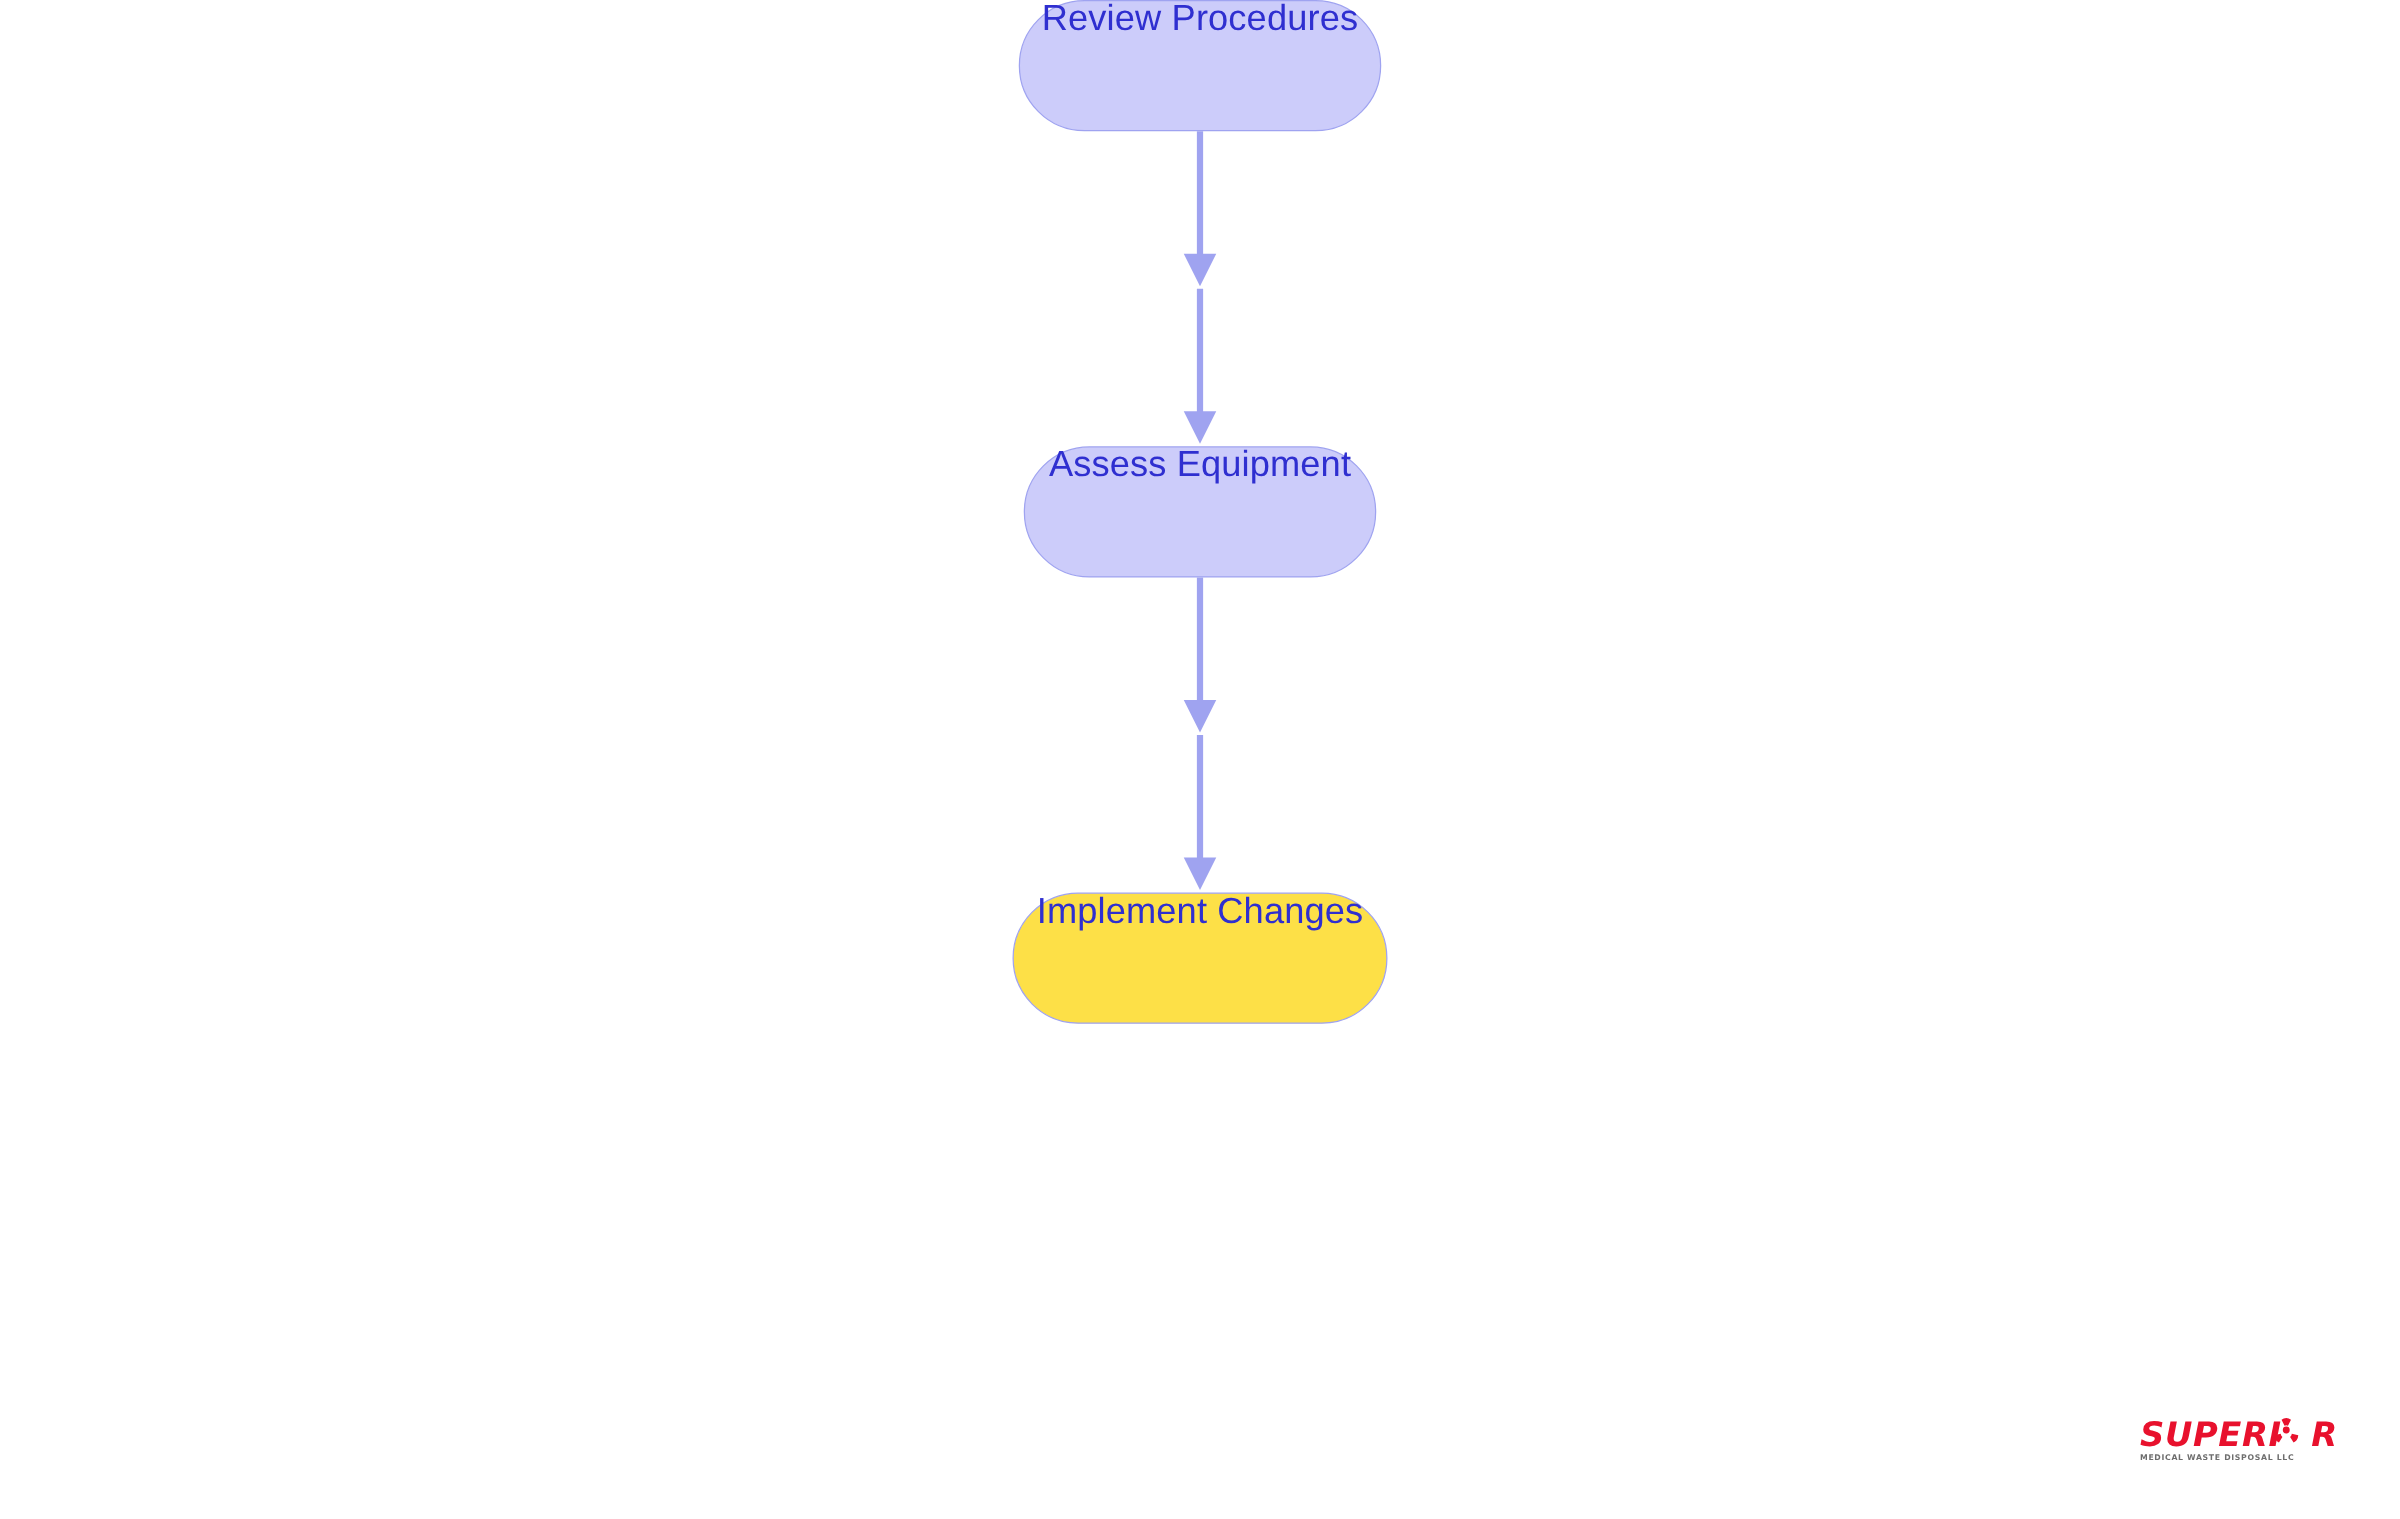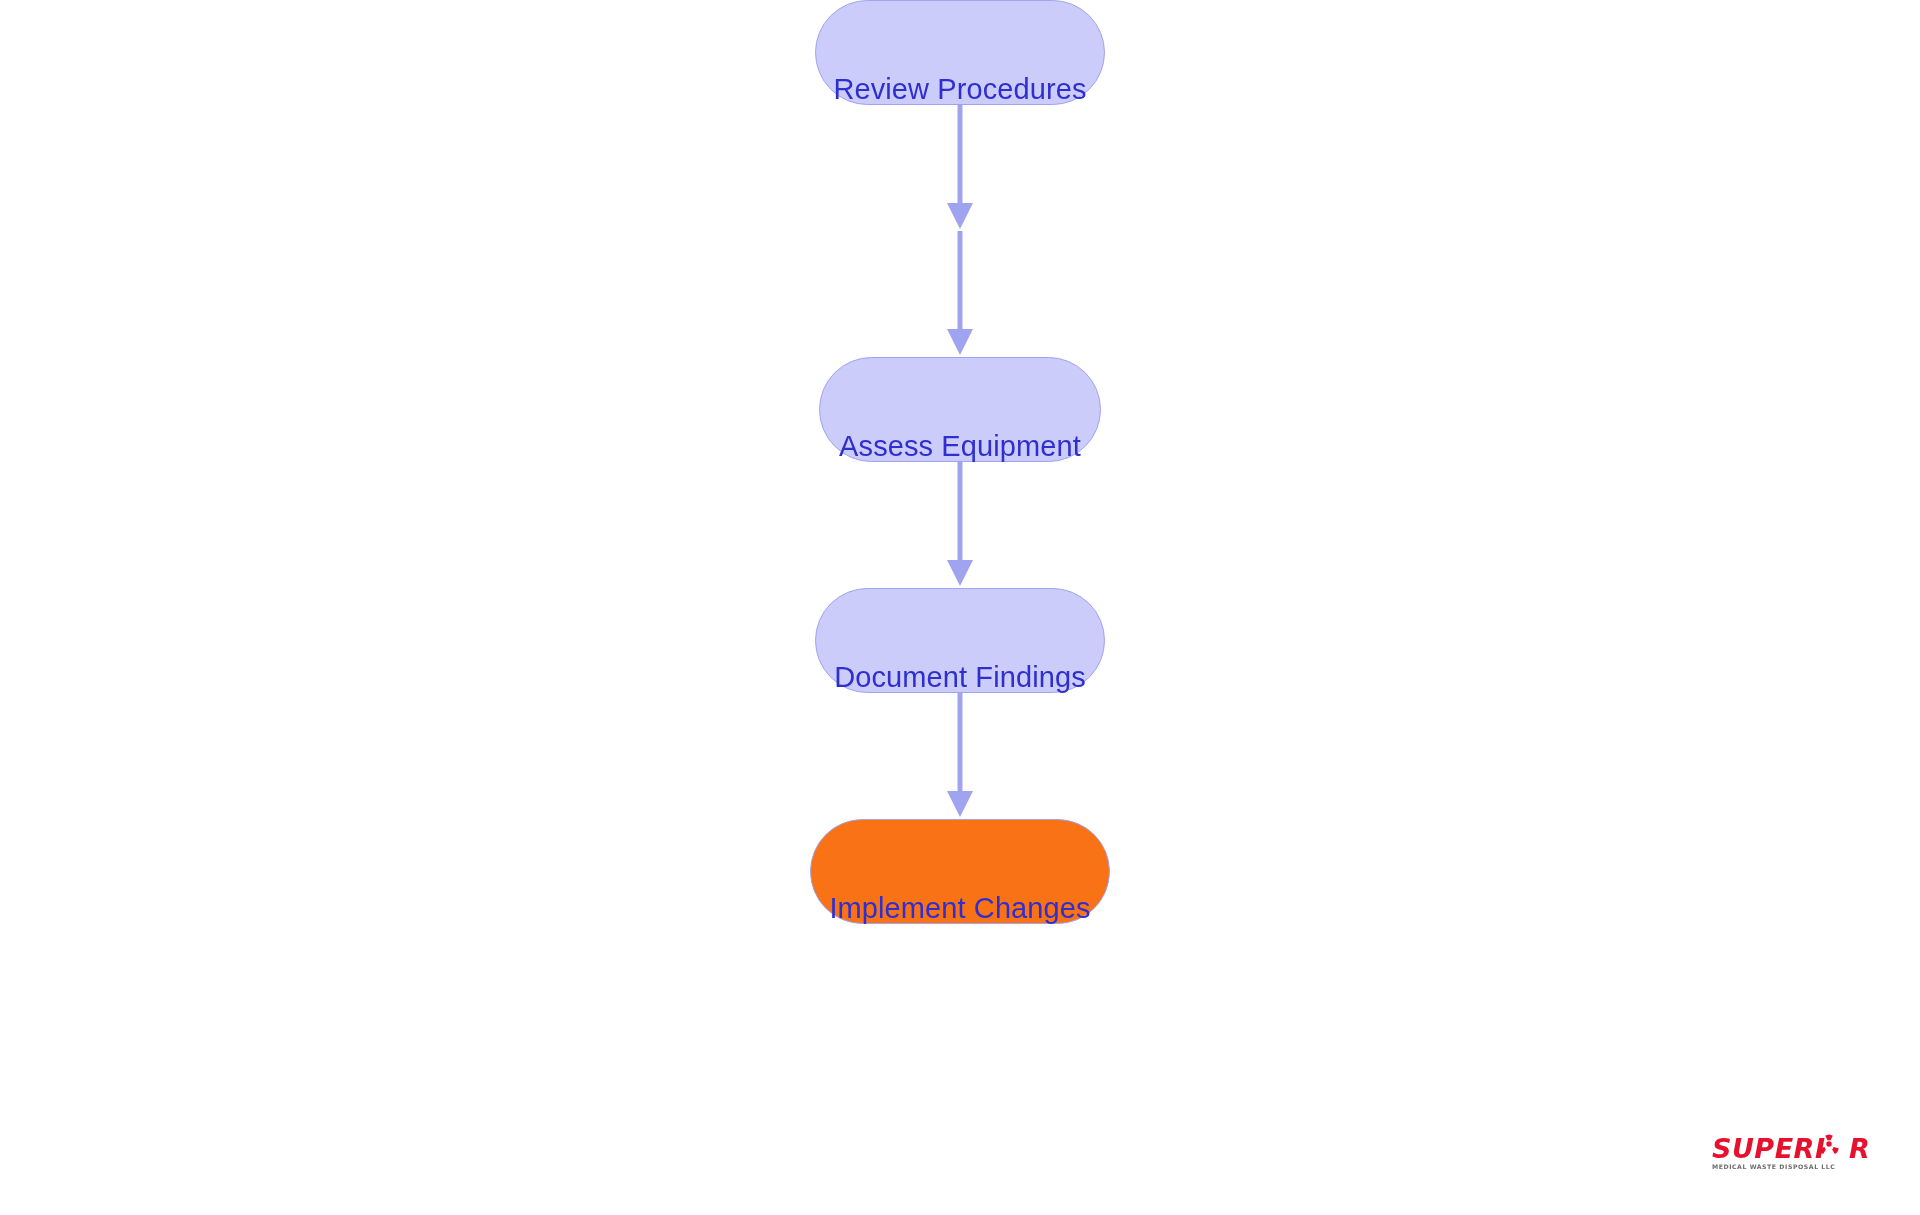--- a/index.html
+++ b/index.html
@@ -41,21 +41,21 @@
     width: 100%;
   }
 
   .node {
     box-sizing: border-box;
     height: 105px;
     border-radius: 52.5px;
     background: #ccccfa;
     border: 1.6px solid #9fa3f0;
     display: flex;
-    align-items: flex-end;
+    align-items: flex-start;
     justify-content: center;
     padding: 0 44px;
   }
 
   .node-label {
     color: #2f2fd0;
     font-size: 29px;
     font-weight: 400;
     letter-spacing: 0.1px;
     white-space: nowrap;
@@ -150,35 +150,30 @@
       </div>
     </div>
 
     <div class="connector">
       <svg width="30" height="126" viewBox="0 0 30 126" aria-hidden="true">
         <line x1="15" y1="0" x2="15" y2="100" stroke="#9FA3F0" stroke-width="5"></line>
         <polygon points="2,98 28,98 15,124" fill="#9FA3F0"></polygon>
       </svg>
     </div>
 
-    <div class="node-row">
-      <div class="node" style="width: 290px; background: rgb(204, 204, 250); border-color: rgb(159, 163, 240);">
-        <span class="node-label" style="color: rgb(47, 47, 208);">Document Findings</span>
-      </div>
-    </div>
 
     <div class="connector">
       <svg width="30" height="126" viewBox="0 0 30 126" aria-hidden="true">
         <line x1="15" y1="0" x2="15" y2="100" stroke="#9FA3F0" stroke-width="5"></line>
         <polygon points="2,98 28,98 15,124" fill="#9FA3F0"></polygon>
       </svg>
     </div>
 
     <div class="node-row">
-      <div class="node" style="width: 300px; background: #f97316; border-color: rgb(159, 163, 240);">
+      <div class="node" style="width: 300px; background: #fde047; border-color: rgb(159, 163, 240);">
         <span class="node-label" style="color: rgb(47, 47, 208);">Implement Changes</span>
       </div>
     </div>
 
   </div>
 
   <div class="watermark">
     <span class="wm-main" style="color: rgb(232, 17, 45);"><span>SUPERI</span><span style="visibility:hidden">O</span><span>R</span><svg class="wm-biohazard" viewBox="0 0 64 64">
         <circle cx="32" cy="32" r="8" fill="#E8112D"></circle>
         <path d="M32 4 a22 22 0 0 1 11 4 l-7 14 a10 10 0 0 0 -8 0 l-7 -14 a22 22 0 0 1 11 -4 z" fill="#E8112D"></path>

